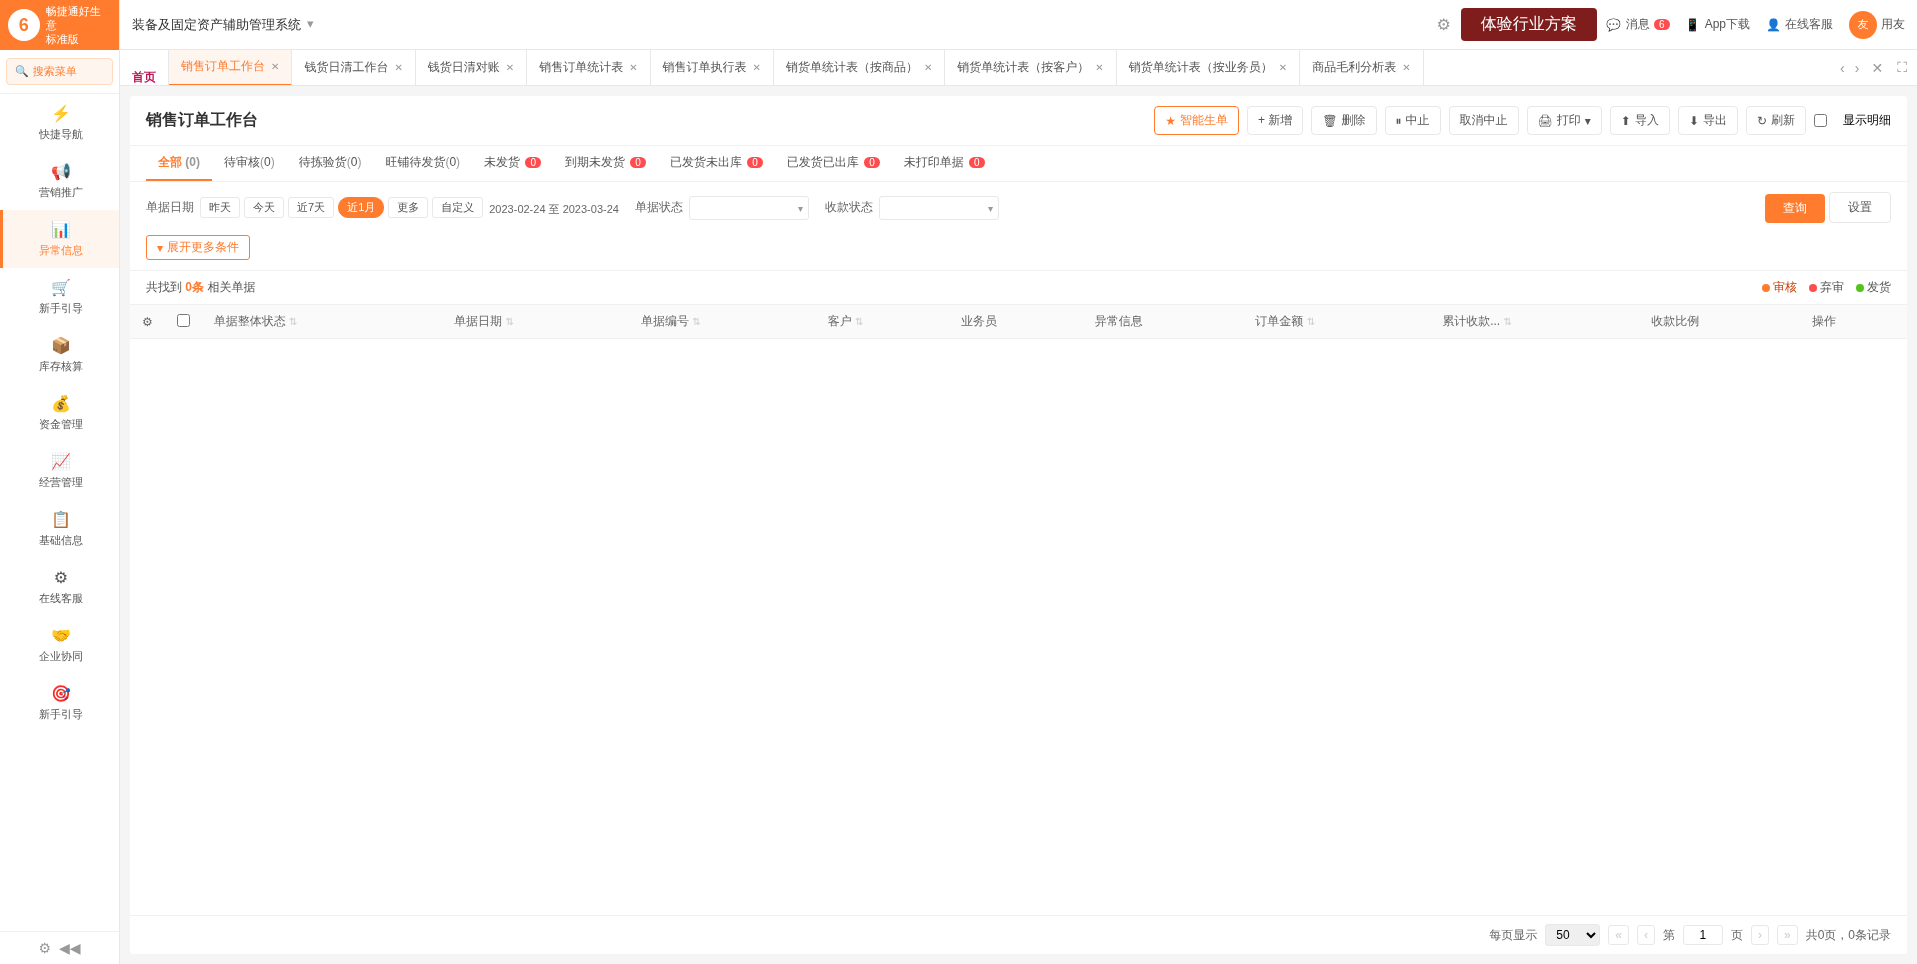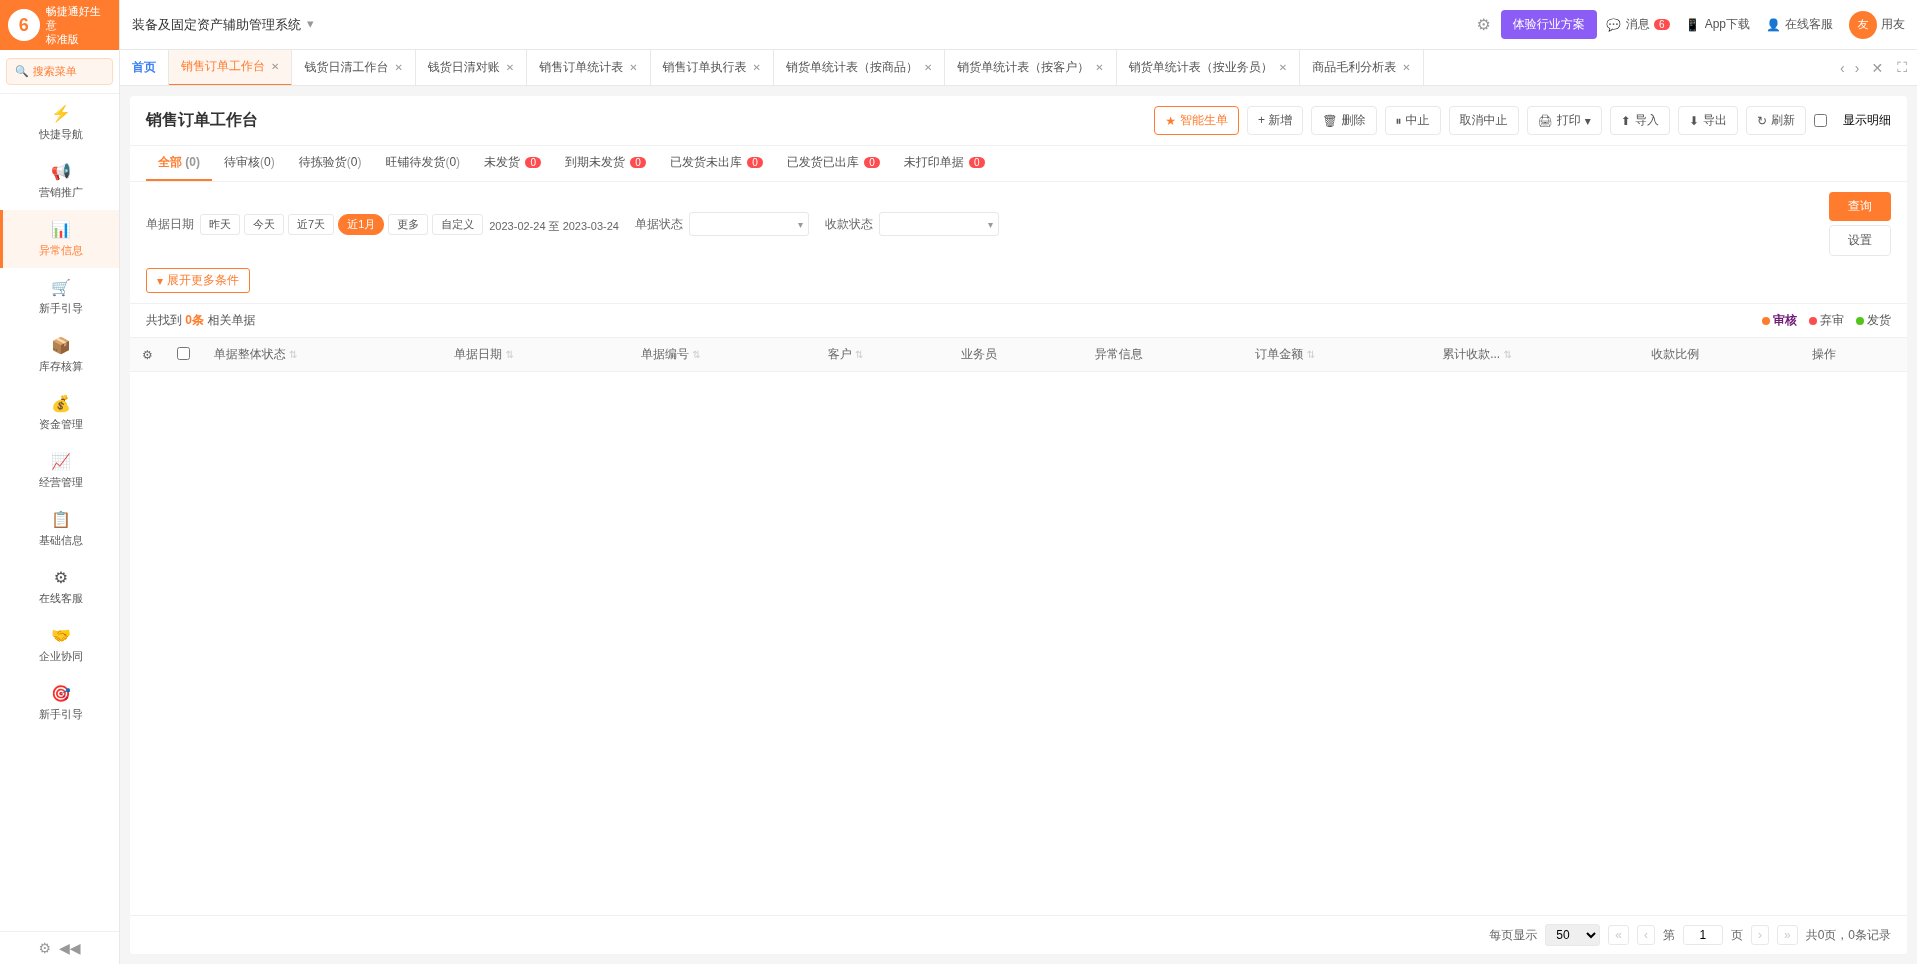--- a/index.html
+++ b/index.html
@@ -20,31 +20,31 @@
     .sidebar-bottom-btn { color: #999; cursor: pointer; font-size: 14px; }
 
     
     .main { flex: 1; display: flex; flex-direction: column; overflow: hidden; }
 
     
     .topbar { height: 50px; background: #fff; border-bottom: 1px solid #e8e8e8; display: flex; align-items: center; padding: 0 12px; gap: 10px; }
     .topbar-title { font-size: 13px; color: #333; flex: 1; display: flex; gap: 6px; }
     .topbar-dropdown { color: #999; cursor: pointer; }
     .topbar-settings { color: #999; cursor: pointer; font-size: 16px; }
-    .topbar-industry-btn { background: #8b5cf6; color: #fff; border: none; border-radius: 4px; padding: 6px 12px; cursor: pointer; font-size: 12px; }
+    .topbar-industry-btn { background: #7f1d1d; color: #fff; border: none; border-radius: 4px; padding: 6px 20px; cursor: pointer; font-size: 16px; }
     .topbar-right { display: flex; align-items: center; gap: 16px; color: #555; font-size: 12px; }
     .topbar-right-item { display: flex; align-items: center; gap: 4px; cursor: pointer; }
     .badge { background: #ff4d4f; color: #fff; border-radius: 10px; padding: 0 5px; font-size: 10px; min-width: 16px; text-align: center; }
     .user-avatar { width: 28px; height: 28px; background: #ff7c2e; border-radius: 50%; display: flex; align-items: center; justify-content: center; color: #fff; font-size: 11px; }
 
     
     .tabbar { background: #fff; border-bottom: 1px solid #e8e8e8; display: flex; align-items: center; overflow: hidden; height: 36px; }
     .tab { display: flex; align-items: center; padding: 0 12px; height: 36px; font-size: 12px; color: #555; cursor: pointer; white-space: nowrap; border-right: 1px solid #e8e8e8; gap: 6px; flex-shrink: 0; }
     .tab.active { background: #fff5ef; color: #ff7c2e; border-bottom: 2px solid #ff7c2e; }
-    .tab.home { color: #3b82f6; font-weight: bold; }
+    .tab.home { color: #be185d; font-weight: bold; align-items: flex-end; }
     .tab-close { color: #999; font-size: 10px; }
     .tabbar-arrows { display: flex; align-items: center; margin-left: auto; gap: 2px; padding: 0 4px; }
     .tabbar-arrow-btn { color: #999; cursor: pointer; padding: 2px 4px; font-size: 14px; }
     .tabbar-close-btn { color: #999; cursor: pointer; padding: 2px 6px; font-size: 14px; }
     .tabbar-expand-btn { color: #999; cursor: pointer; padding: 2px 6px; font-size: 14px; }
 
     
     .content { flex: 1; display: flex; flex-direction: column; overflow: hidden; background: #f5f5f5; padding: 10px; }
 
     
@@ -77,21 +77,21 @@
     .query-btn { background: #ff7c2e; color: #fff; border: none; border-radius: 4px; padding: 6px 18px; cursor: pointer; font-size: 12px; }
     .settings-btn { background: #fff; color: #555; border: 1px solid #e8e8e8; border-radius: 4px; padding: 6px 18px; cursor: pointer; font-size: 12px; }
 
     
     .table-area { background: #fff; flex: 1; display: flex; flex-direction: column; overflow: hidden; }
     .table-toolbar { padding: 8px 16px; display: flex; align-items: flex-end; justify-content: space-between; border-bottom: 1px solid #f0f0f0; }
     .table-count { color: #555; font-size: 12px; }
     .table-count .highlight { color: #ff7c2e; font-weight: bold; }
     .table-actions { display: flex; align-items: center; gap: 12px; }
     .table-action-btn { display: flex; align-items: center; gap: 3px; color: #555; cursor: pointer; font-size: 12px; }
-    .table-action-btn.orange { color: #701a75; font-weight: bold; }
+    .table-action-btn.orange { color: #c2410c; }
     .table-action-btn .dot { width: 8px; height: 8px; border-radius: 50%; }
     .dot-orange { background: #ff7c2e; }
     .dot-red { background: #ff4d4f; }
     .dot-green { background: #52c41a; }
 
     
     .data-table { width: 100%; border-collapse: collapse; font-size: 12px; }
     .data-table th { background: #fafafa; color: #666; padding: 8px 12px; text-align: left; border-bottom: 1px solid #f0f0f0; font-weight: normal; white-space: nowrap; }
     .data-table th.sortable { cursor: pointer; }
     .data-table th.sortable::after { content: ' ⇅'; color: #ccc; font-size: 10px; }
@@ -376,21 +376,21 @@
             </div>
           </div>
           <div class="filter-item">
             <span class="filter-label">收款状态</span>
             <div class="filter-select-wrap">
               <select class="filter-select">
                 <option value=""></option>
               </select>
             </div>
           </div>
-          <div style="display:flex;flex-direction:column;margin-left:auto;gap:4px;">
+          <div style="display:flex;flex-direction:row;margin-left:auto;gap:4px;align-items:flex-end;">
             <button class="query-btn">查询</button>
             <button class="settings-btn">设置</button>
           </div>
         </div>
         <div class="filter-row" style="margin-top:6px;">
           <button class="expand-btn">
             <span>▾</span>
             <span>展开更多条件</span>
           </button>
         </div>

